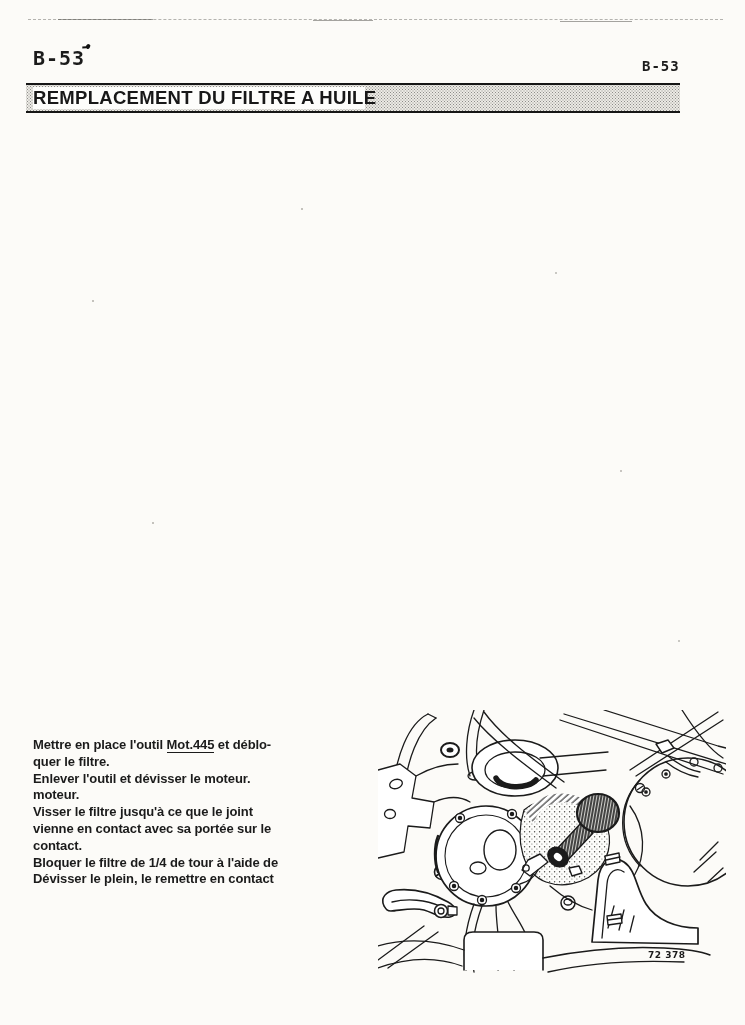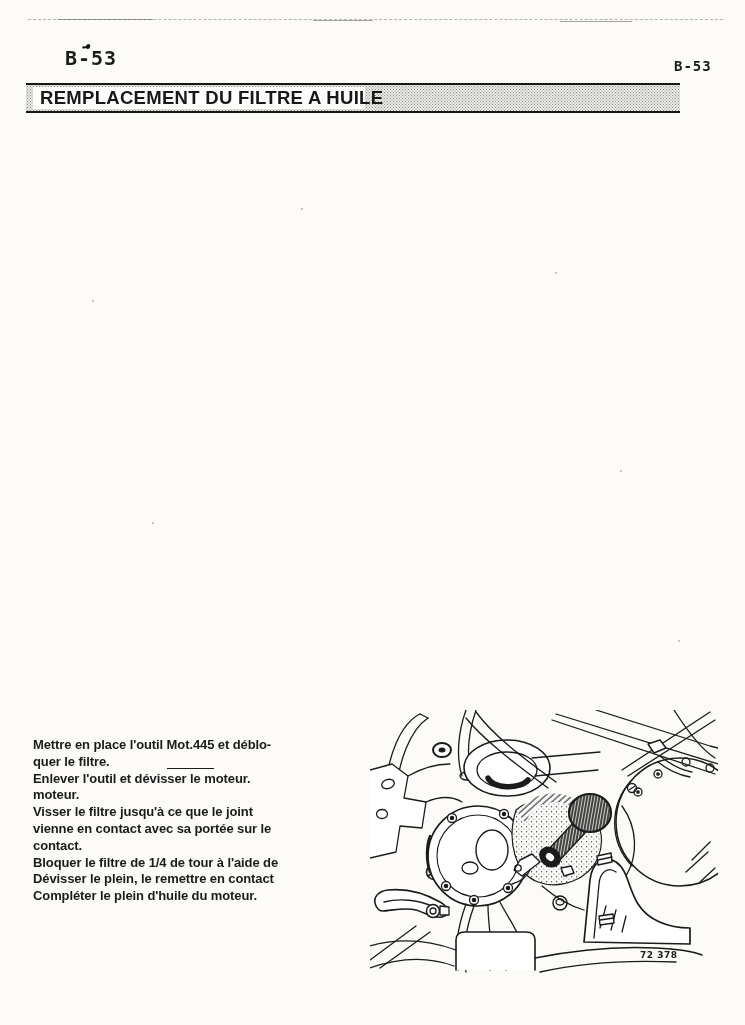--- a/index.html
+++ b/index.html
@@ -6,42 +6,42 @@
   body{width:745px;height:1025px;background:#e9e9e7;font-family:"Liberation Sans",sans-serif;}
   .page{position:relative;width:745px;height:1025px;background:#fcfbf8;overflow:hidden;color:#1b1b1b;}
 
   
   .top-rule{position:absolute;left:28px;top:19px;width:695px;height:0;border-top:1px dashed rgba(120,120,115,.55);}
   .top-rule i{position:absolute;height:0;border-top:1px solid rgba(75,75,70,.5);}
   .top-rule i.s1{left:30px;top:-1px;width:95px;}
   .top-rule i.s2{left:285px;top:0;width:60px;}
   .top-rule i.s3{left:532px;top:1px;width:72px;}
 
-  .pn{position:absolute;font-family:"DejaVu Sans Mono",monospace;font-weight:bold;letter-spacing:1px;margin-left:32px;}
+  .pn{position:absolute;font-family:"DejaVu Sans Mono",monospace;font-weight:bold;letter-spacing:1px;}
   .pn-left{left:33px;top:46px;font-size:20px;}
   .pn-right{left:642px;top:58px;font-size:14px;}
   .ink-speck{position:absolute;left:86px;top:44px;width:4px;height:5px;background:#111;border-radius:60% 40% 50% 50%;transform:rotate(28deg);}
   .ink-speck:after{content:"";position:absolute;left:-3px;top:4px;width:4px;height:1.5px;background:#111;transform:rotate(-30deg);}
 
   
   .title-bar{position:absolute;left:26px;top:83px;width:654px;height:30px;box-sizing:border-box;
     border-top:2px solid #161616;border-bottom:2px solid #161616;
     background-color:#eceae5;
     background-image:radial-gradient(circle,#8d8d8a 0.8px,transparent 1px),radial-gradient(circle,#8d8d8a 0.8px,transparent 1px);
     background-size:3px 3px;background-position:0 0,1.5px 1.5px;}
-  .title-box{position:absolute;left:7px;top:2px;width:332px;height:22px;background:#fdfdfb;display:flex;align-items:center;padding-left:7px;box-sizing:border-box;}
+  .title-box{position:absolute;left:7px;top:2px;width:332px;height:22px;background:#fdfdfb;display:flex;align-items:center;box-sizing:border-box;}
   .title-box span{font-size:18.5px;font-weight:bold;letter-spacing:.3px;white-space:nowrap;color:#181818;}
 
   
   .instructions{position:absolute;left:33px;top:737px;width:342px;font-size:13px;font-weight:bold;line-height:16.8px;letter-spacing:-.1px;}
   .instructions .ln{white-space:nowrap;}
-  .tool-ref{border-bottom:1.3px solid #1b1b1b;padding-bottom:16px;}
-
-  
-  .figure{position:absolute;left:370px;top:710px;width:348px;height:268px;text-align:right;}
+  .tool-ref{border-bottom:1.3px solid #1b1b1b;padding-bottom:0;}
+
+  
+  .figure{position:absolute;left:378px;top:710px;width:348px;height:268px;text-align:right;}
   .figure svg{display:block;}
 
   .speck{position:absolute;background:#b9b7b2;border-radius:50%;}
 </style>
 </head>
 <body>
 
 <div class="page">
 
   <div class="top-rule">
@@ -63,21 +63,20 @@
   <div class="instructions">
     <div class="ln"><span>Mettre en place l'outil </span><span class="tool-ref">Mot.445</span><span> et déblo-</span></div>
     <div class="ln">quer le filtre.</div>
     <div class="ln">Enlever l'outil et dévisser le moteur.</div>
     <div class="ln">moteur.</div>
     <div class="ln">Visser le filtre jusqu'à ce que le joint</div>
     <div class="ln">vienne en contact avec sa portée sur le</div>
     <div class="ln">contact.</div>
     <div class="ln">Bloquer le filtre de 1/4 de tour à l'aide de</div>
     <div class="ln">Dévisser le plein, le remettre en contact</div>
-    <div class="ln">Compléter le plein d'huile du moteur.</div>
   </div>
 
   <div class="figure">
     <svg width="348" height="268" viewBox="0 0 348 268" xmlns="http://www.w3.org/2000/svg">
       <defs>
         <pattern id="ph" width="4.5" height="4.5" patternUnits="userSpaceOnUse" patternTransform="rotate(48)">
           <rect width="4.5" height="4.5" fill="#ffffff"></rect>
             <line x1="1" y1="0" x2="1" y2="4.5" stroke="#2a2a2a" stroke-width="1.1"></line>
         </pattern>
         <pattern id="pk" width="3" height="3" patternUnits="userSpaceOnUse" patternTransform="rotate(10)">

